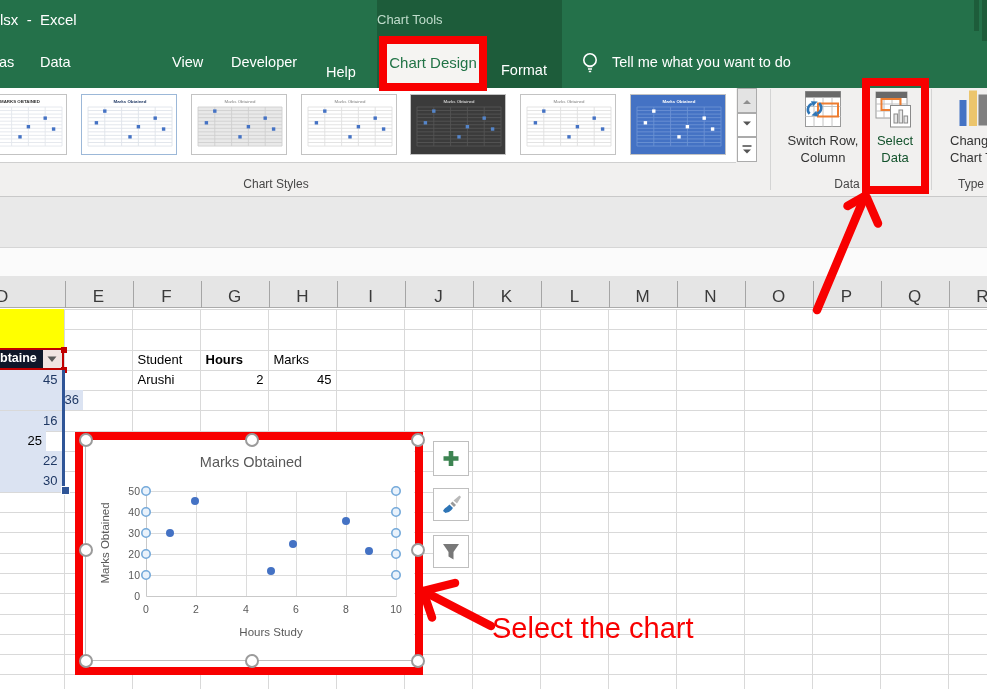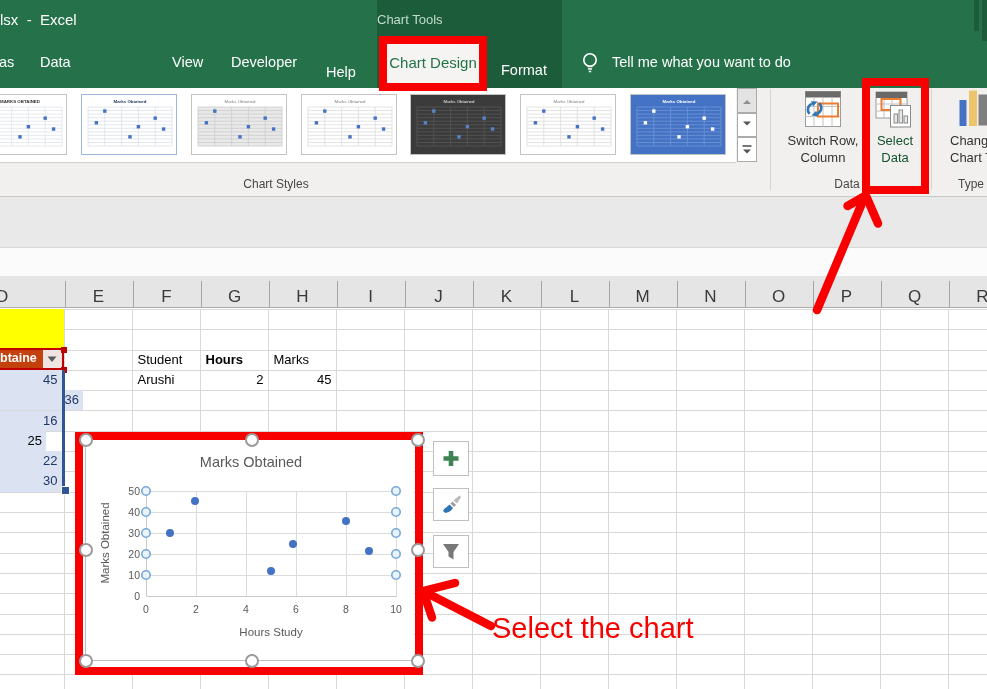--- a/index.html
+++ b/index.html
@@ -354,21 +354,21 @@
 <div class="abs" style="left:880.5px;top:281px;width:1px;height:27px;background:#a5a5a5;"></div>
 <div class="abs" style="left:948.5px;top:281px;width:1px;height:27px;background:#a5a5a5;"></div>
 
 <svg class="abs" style="left:0;top:309px" width="987" height="380" viewBox="0 0 987 380">
   <path d="M0 0.5 H987 M0 20.5 H987 M0 41.5 H987 M0 61.5 H987 M0 81.5 H987 M0 101.5 H987 M0 122.5 H987 M0 142.5 H987 M0 162.5 H987 M0 183.5 H987 M0 203.5 H987 M0 223.5 H987 M0 244.5 H987 M0 264.5 H987 M0 284.5 H987 M0 305.5 H987 M0 325.5 H987 M0 345.5 H987 M0 365.5 H987 M64.5 0 V380 M132.5 0 V380 M200.5 0 V380 M268.5 0 V380 M336.5 0 V380 M404.5 0 V380 M472.5 0 V380 M540.5 0 V380 M608.5 0 V380 M676.5 0 V380 M744.5 0 V380 M812.5 0 V380 M880.5 0 V380 M948.5 0 V380" stroke="#d9d9d9" stroke-width="1" fill="none"></path>
 </svg>
 
 <div class="abs" style="left:0;top:309px;width:64px;height:38.5px;background:#ffff00;"></div>
 
 <div class="abs" style="left:0;top:347.5px;width:64px;height:22.5px;background:#f0e4e2;border:2.5px solid #c00000;box-sizing:border-box;"></div>
-<div class="abs" style="left:0;top:350px;width:43px;height:17.5px;background:#c2410c;color:#fff;font-weight:bold;font-size:12.5px;line-height:17.5px;">btaine</div>
+<div class="abs" style="left:0;top:350px;width:43px;height:17.5px;background:#0f172a;color:#fff;font-weight:bold;font-size:12.5px;line-height:17.5px;">btaine</div>
 <svg class="abs" style="left:44px;top:351px" width="16" height="16" viewBox="0 0 16 16">
     <path d="M3.5 5.5 h9 L8 11 Z" fill="#595959"></path>
   </svg>
 <div class="abs" style="left:60.5px;top:347px;width:6px;height:6px;background:#c00000;"></div>
 <div class="abs" style="left:60.5px;top:367px;width:6px;height:6px;background:#c00000;"></div>
 
 <div class="abs" style="left:0;top:369.9px;width:61.5px;height:20.3px;background:#dbe3f2;color:#1f3864;font-size:13px;line-height:20.3px;text-align:right;padding-right:4px;box-sizing:border-box;">45</div>
 <div class="abs" style="left:0;top:390.2px;width:83px;height:20.3px;background:#dbe3f2;color:#1f3864;font-size:13px;line-height:20.3px;text-align:right;padding-right:4px;box-sizing:border-box;">36</div>
 <div class="abs" style="left:0;top:410.5px;width:61.5px;height:20.3px;background:#dbe3f2;color:#1f3864;font-size:13px;line-height:20.3px;text-align:right;padding-right:4px;box-sizing:border-box;">16</div>
 <div class="abs" style="left:0;top:430.79999999999995px;width:46px;height:20.3px;background:#dbe3f2;color:#000000;font-size:13px;line-height:20.3px;text-align:right;padding-right:4px;box-sizing:border-box;">25</div>

